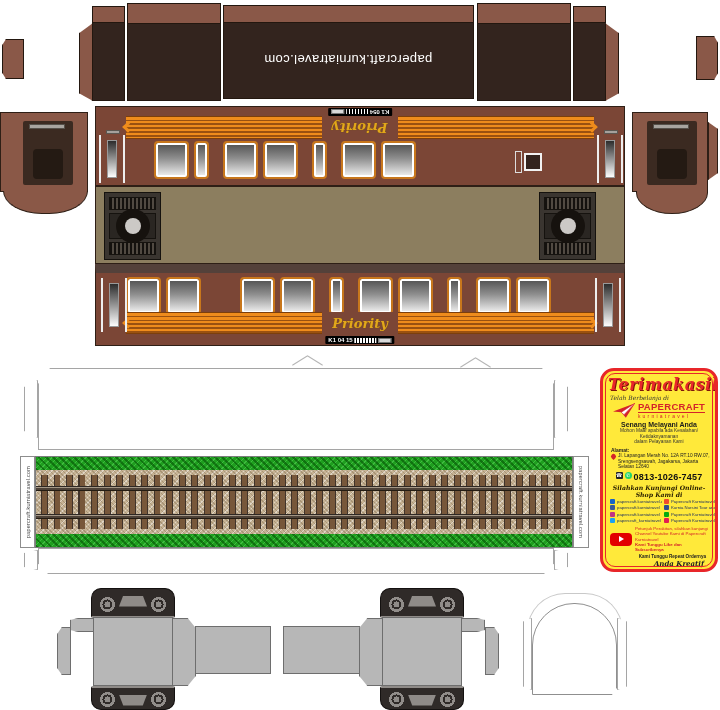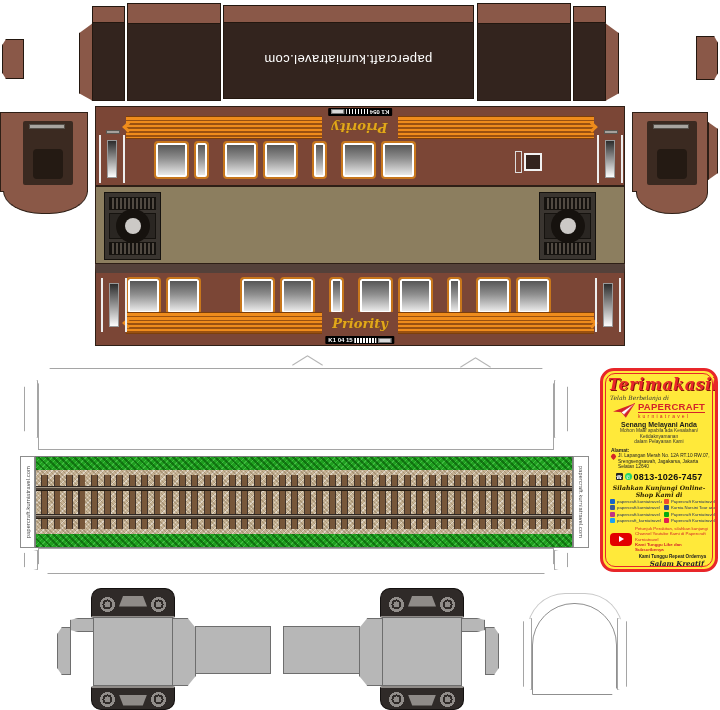--- a/index.html
+++ b/index.html
@@ -95,21 +95,21 @@
     color:#e8262a;text-shadow:1px 1px 0 #7e1408;text-align:center;letter-spacing:.5px}
   .c-sub{font-family:"DejaVu Serif",serif;font-style:italic;font-size:6px;color:#333;margin:1px 0 0 2px}
   .c-logo{display:flex;align-items:center;justify-content:center;gap:3px;margin:1px 0}
   .c-logo .lg1{color:#d4232a;font-weight:bold;font-size:9.5px;letter-spacing:.3px;line-height:9px}
   .c-logo .lg2{color:#d4232a;font-size:5px;letter-spacing:2.2px;line-height:6px;border-top:1px solid #d4232a;margin-top:1px}
   .c-tag{font-weight:bold;font-size:7px;color:#1c1c1c;text-align:center;margin-top:1px}
   .c-small{font-size:4.8px;color:#333;text-align:center;line-height:5.6px}
   .c-amlbl{font-size:5px;font-weight:bold;color:#222;margin:2px 0 0 3px}
   .c-addr{display:flex;align-items:flex-start;gap:2px;font-size:4.8px;color:#222;line-height:5.4px;margin-left:3px}
   .pin{width:5px;height:5px;background:#d4232a;border-radius:50% 50% 50% 0;transform:rotate(-45deg);flex:none;margin-top:1px}
-  .c-phone{display:flex;align-items:center;justify-content:center;gap:2px;margin-top:2px}
+  .c-phone{display:flex;align-items:flex-start;justify-content:center;gap:2px;margin-top:2px}
   .ph-ic{width:7px;height:7px;background:#222;color:#fff;font-size:5px;display:flex;align-items:center;justify-content:center;border-radius:1px}
   .wa-ic{width:7px;height:7px;background:#25d366;color:#fff;font-size:5px;display:flex;align-items:center;justify-content:center;border-radius:50%}
   .c-phone .no{font-size:9px;font-weight:bold;color:#111;letter-spacing:.2px}
   .c-shophead{font-family:"DejaVu Serif",serif;font-style:italic;font-weight:bold;font-size:6.2px;color:#2b2000;text-align:center;margin:2px 0 1px}
   #shops{display:grid;grid-template-columns:52px 54px;column-gap:2px;row-gap:1.5px;margin-left:2px}
   .shop-row{display:flex;align-items:center;gap:2px;overflow:hidden}
   .shop-ic{width:5px;height:5px;border-radius:1px;flex:none}
   .shop-tx{font-size:4.3px;color:#1c2f60;white-space:nowrap}
   .c-yt{display:flex;align-items:center;gap:3px;margin:3px 0 0 2px}
   .yt-btn{width:22px;height:13px;background:#e20000;border-radius:4px;display:flex;align-items:center;justify-content:center;flex:none}
@@ -364,21 +364,21 @@
       <div class="yt-btn">
           <div class="yt-play"></div>
         </div>
       <div class="yt-lines">
         <div>Petunjuk Perakitan, silahkan kunjungi</div>
         <div>Channel Youtube Kami di Papercraft Kurniatravel</div>
         <div class="b">Kami Tunggu Like dan Subscribenya</div>
       </div>
     </div>
     <div class="c-foot">Kami Tunggu Repeat Ordernya</div>
-    <div class="c-sign">Salam Kreatif</div>
+    <div class="c-sign">Anda Kreatif</div>
   </div>
 
   <div class="wheel-strip top" style="left:91px;top:588px;width:84px;height:30px">
     <div class="wheel"></div>
     <div class="axle"></div>
     <div class="wheel"></div>
   </div>
   <div class="gray" style="left:93px;top:617px;width:80px;height:69px"></div>
   <div class="wheel-strip bot" style="left:91px;top:686px;width:84px;height:24px">
     <div class="wheel"></div>

